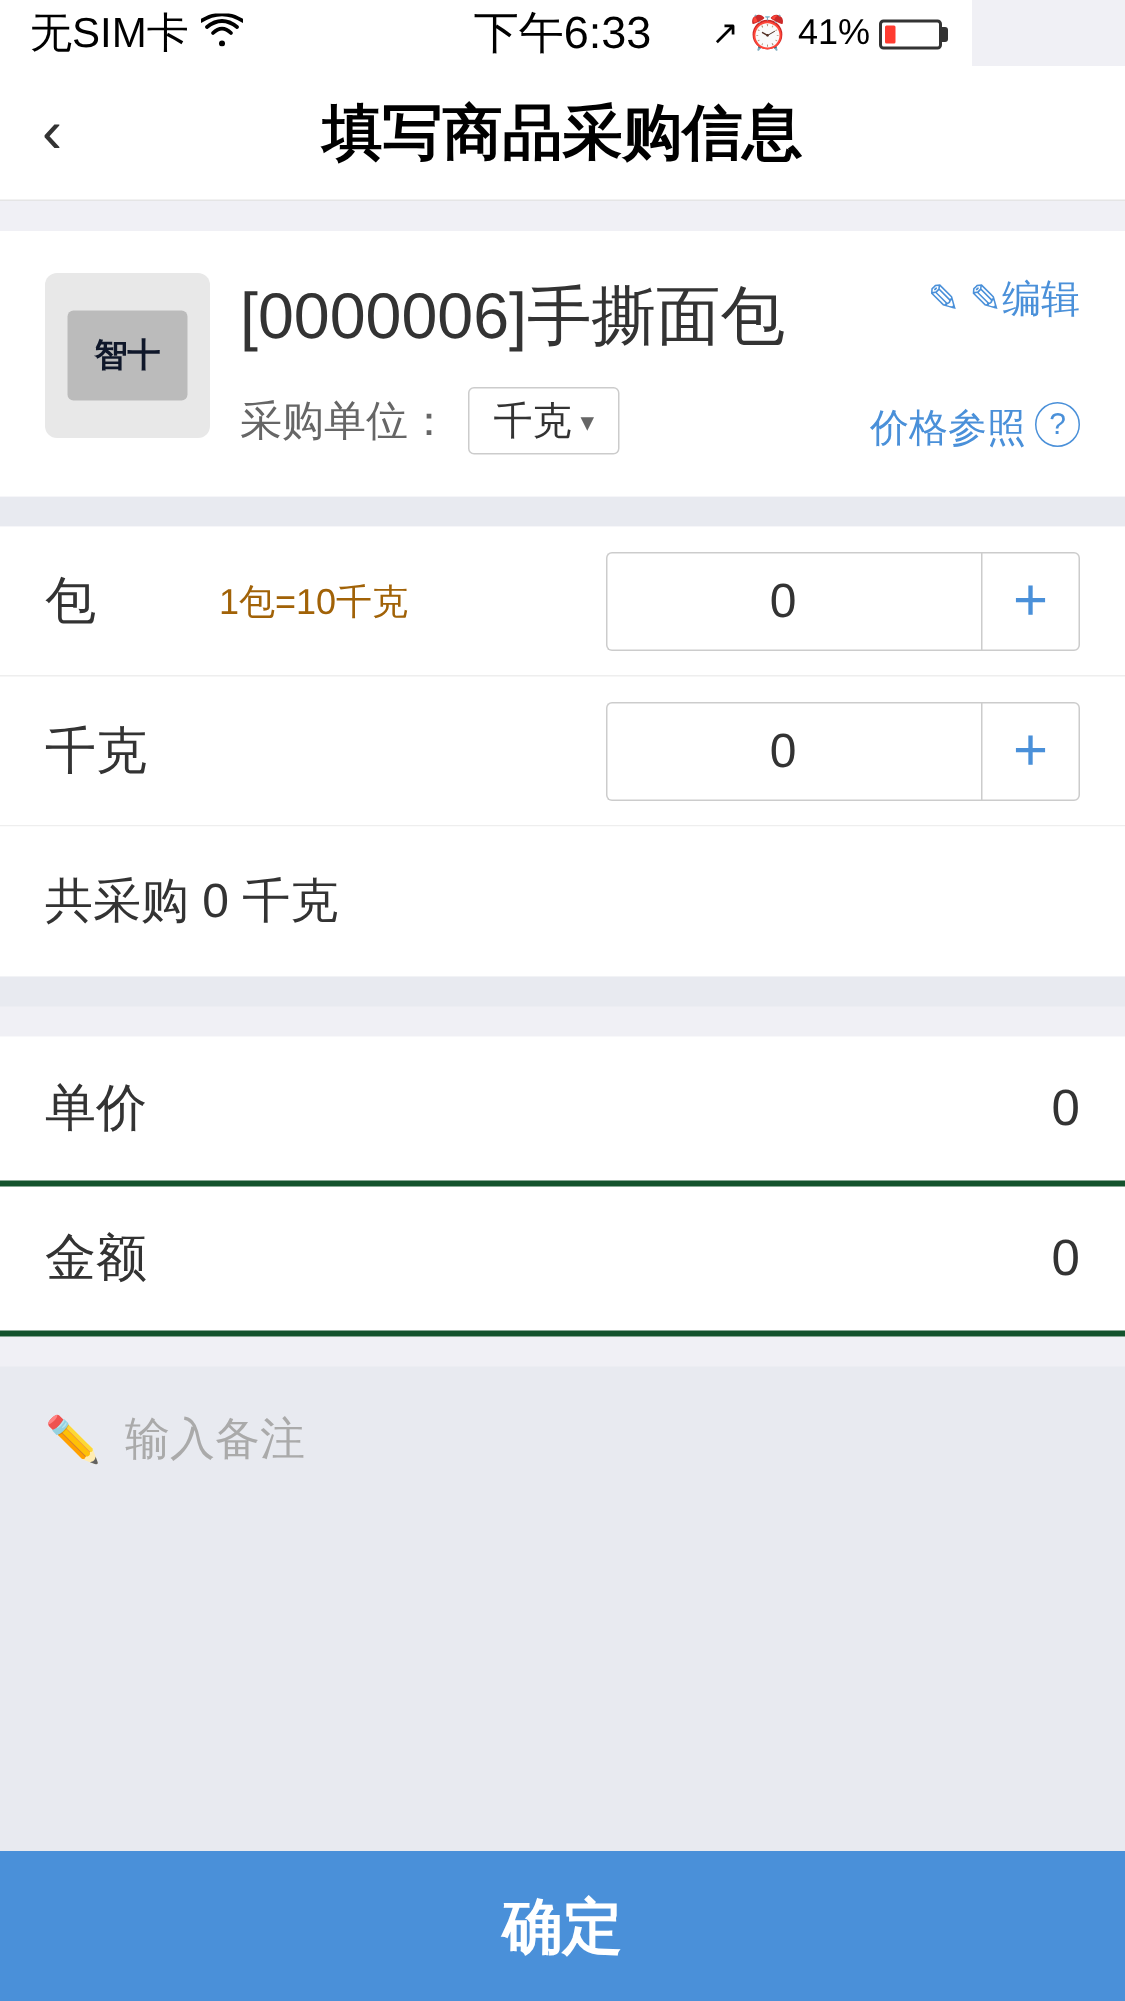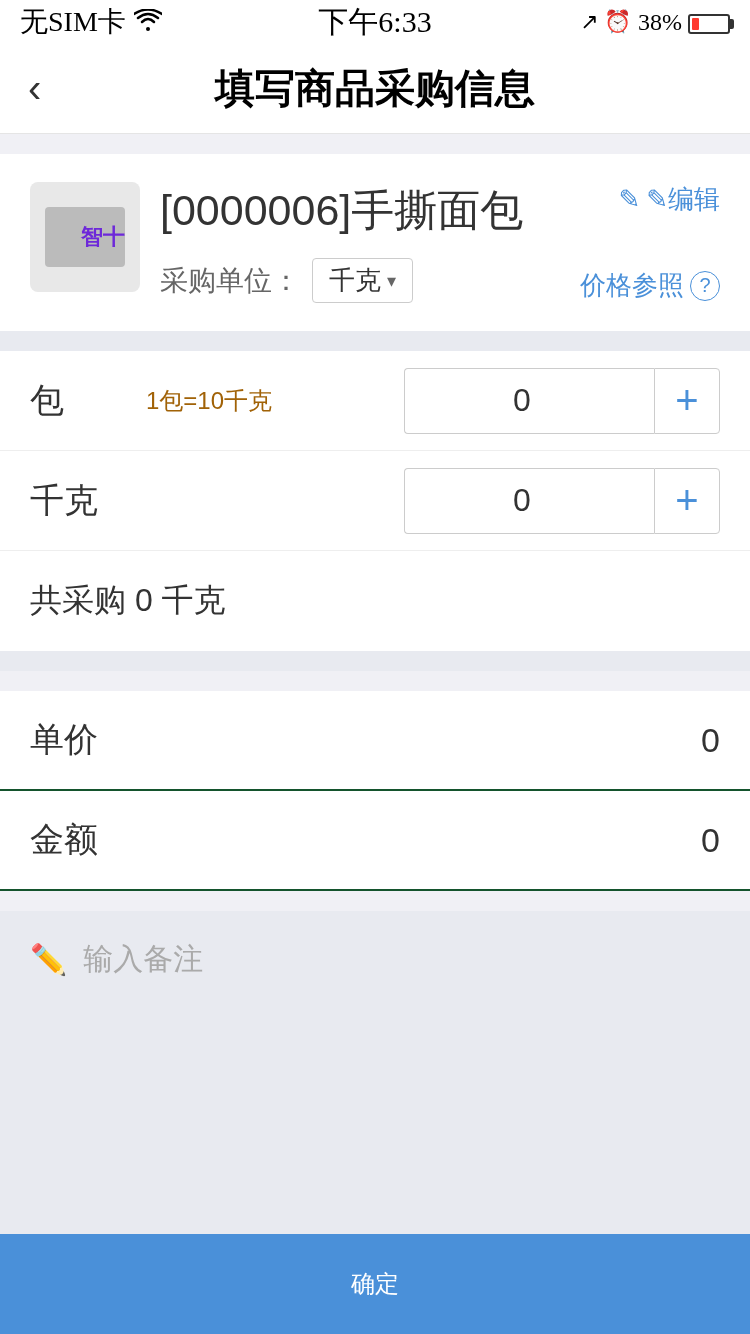--- a/index.html
+++ b/index.html
@@ -8,29 +8,28 @@
       width: 750px;
       min-height: 1334px;
       font-family: -apple-system, "PingFang SC", "Helvetica Neue", sans-serif;
       background: #f0f0f5;
       position: relative;
       overflow-x: hidden;
     }
 
     
     .status-bar {
-      width: 750px;
+      width: 648px;
       height: 44px;
       background: #fff;
       display: flex;
       align-items: center;
       justify-content: space-between;
       padding: 0 20px;
       font-size: 28px;
-      font-family: Liberation Serif, serif;
     }
     .status-left {
       display: flex;
       align-items: center;
       gap: 8px;
       font-size: 28px;
       color: #000;
     }
     .status-center {
       font-size: 30px;
@@ -119,22 +118,22 @@
       justify-content: center;
       flex-shrink: 0;
     }
     .product-thumb-inner {
       width: 80px;
       height: 60px;
       background: #bbb;
       border-radius: 4px;
       display: flex;
       align-items: center;
-      justify-content: flex-end;
-      color: #6d28d9;
+      justify-content: center;
+      color: #0f172a;
       font-size: 22px;
       font-weight: bold;
     }
     .product-info {
       flex: 1;
     }
     .product-name {
       font-size: 43px;
       color: #333;
       font-weight: 500;
@@ -172,21 +171,20 @@
       align-items: center;
       gap: 6px;
     }
     .price-ref {
       position: absolute;
       bottom: 28px;
       right: 30px;
       color: #4a90d9;
       font-size: 26px;
       display: flex;
-      align-items: center;
       gap: 6px;
     }
     .price-ref-help {
       width: 30px;
       height: 30px;
       border: 1px solid #4a90d9;
       border-radius: 50%;
       display: flex;
       align-items: center;
       justify-content: center;
@@ -282,21 +280,21 @@
     .price-section {
       background: #fff;
       margin-top: 20px;
     }
     .price-row {
       display: flex;
       align-items: center;
       justify-content: space-between;
       padding: 0 30px;
       height: 100px;
-      border-bottom: 2px solid #14532d;
+      border-bottom: 4px solid #14532d;
     }
     .price-label {
       font-size: 34px;
       color: #333;
     }
     .price-value {
       font-size: 34px;
       color: #333;
     }
 
@@ -332,23 +330,23 @@
       left: 0;
       width: 750px;
       height: 100px;
       background: #4a90d9;
       display: flex;
       align-items: center;
       justify-content: center;
       cursor: pointer;
     }
     .bottom-btn-label {
-      font-size: 24px;
+      font-size: 40px;
       color: #fff;
-      font-weight: 400;
+      font-weight: 700;
     }
   </style>
 </head>
 <body>
 
 <div class="status-bar">
   <div class="status-left">
     <span>无SIM卡</span>
     <span>
       <svg width="28" height="22" viewBox="0 0 28 22">
@@ -356,21 +354,21 @@
         <path d="M8 13 Q14 7 20 13" stroke="#000" stroke-width="2.5" fill="none" stroke-linecap="round"></path>
         <path d="M4 9 Q14 1 24 9" stroke="#000" stroke-width="2.5" fill="none" stroke-linecap="round"></path>
         <path d="M0 5 Q14 -4 28 5" stroke="#000" stroke-width="2.5" fill="none" stroke-linecap="round"></path>
       </svg>
     </span>
   </div>
   <div class="status-center">下午6:33</div>
   <div class="status-right">
     <span style="font-size:22px;">↗</span>
     <span style="font-size:22px;">⏰</span>
-    <span style="font-size:24px;">38%</span>
+    <span style="font-size:24px;">41%</span>
     <span>
       <span class="battery-body">
           <span class="battery-fill"></span>
         </span>
     </span>
   </div>
 </div>
 
 <div class="nav-bar">
   <div class="nav-back">‹</div>

